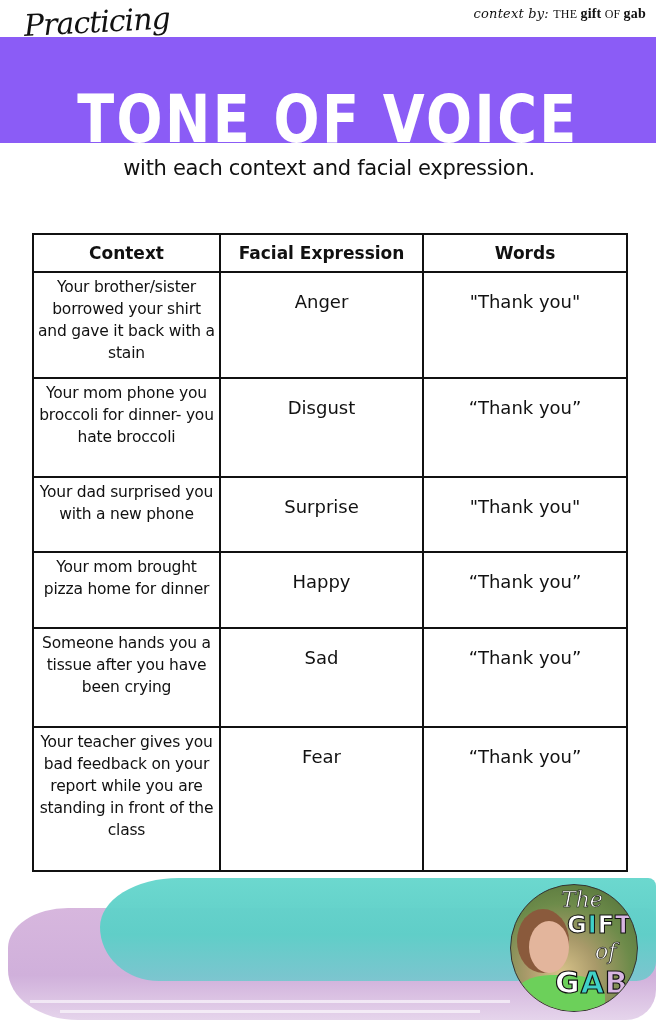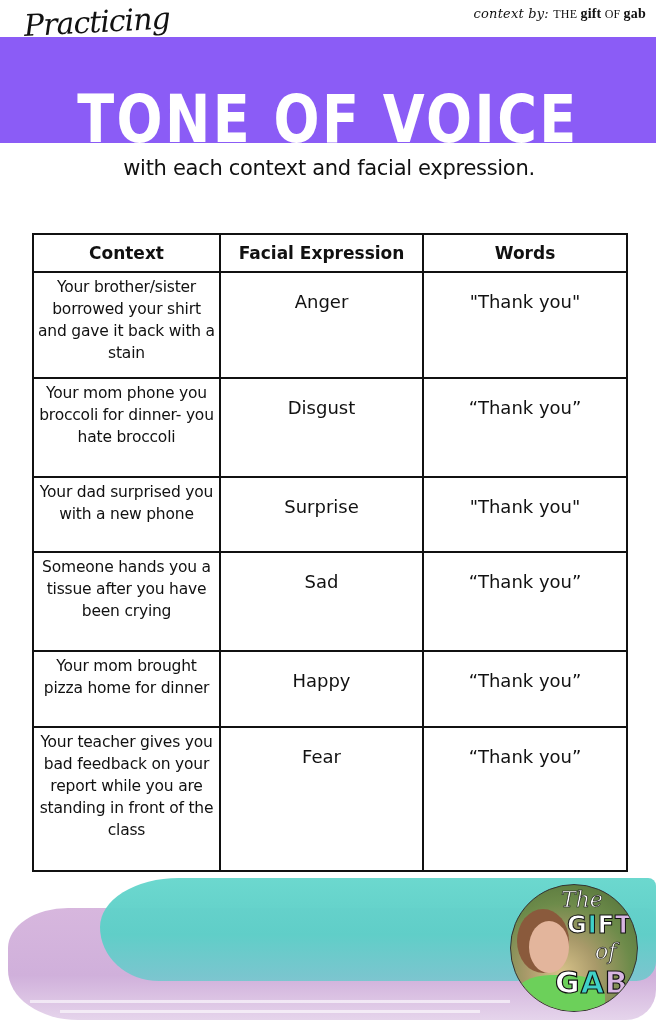--- a/index.html
+++ b/index.html
@@ -152,28 +152,28 @@
     <tr style="height:99px">
       <td class="ctx">Your mom phone you broccoli for dinner- you hate broccoli</td>
       <td class="expr">Disgust</td>
       <td class="words">“Thank you”</td>
     </tr>
     <tr style="height:75px">
       <td class="ctx">Your dad surprised you with a new phone</td>
       <td class="expr">Surprise</td>
       <td class="words">"Thank you"</td>
     </tr>
+    <tr style="height:76px">
+      <td class="ctx">Your mom brought pizza home for dinner</td>
+      <td class="expr">Happy</td>
+      <td class="words">“Thank you”</td>
+    </tr>
     <tr style="height:99px">
       <td class="ctx">Someone hands you a tissue after you have been crying</td>
       <td class="expr">Sad</td>
-      <td class="words">“Thank you”</td>
-    </tr>
-    <tr style="height:76px">
-      <td class="ctx">Your mom brought pizza home for dinner</td>
-      <td class="expr">Happy</td>
       <td class="words">“Thank you”</td>
     </tr>
     <tr style="height:144px">
       <td class="ctx">Your teacher gives you bad feedback on your report while you are standing in front of the class</td>
       <td class="expr">Fear</td>
       <td class="words">“Thank you”</td>
     </tr>
   </tbody>
 </table>
 

